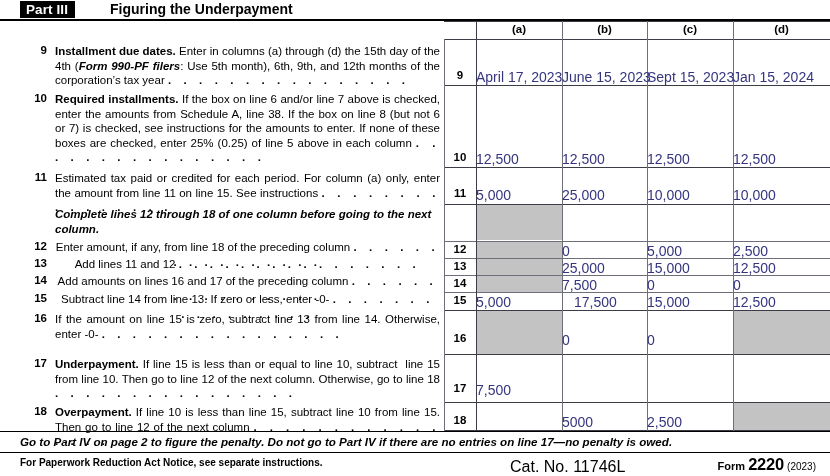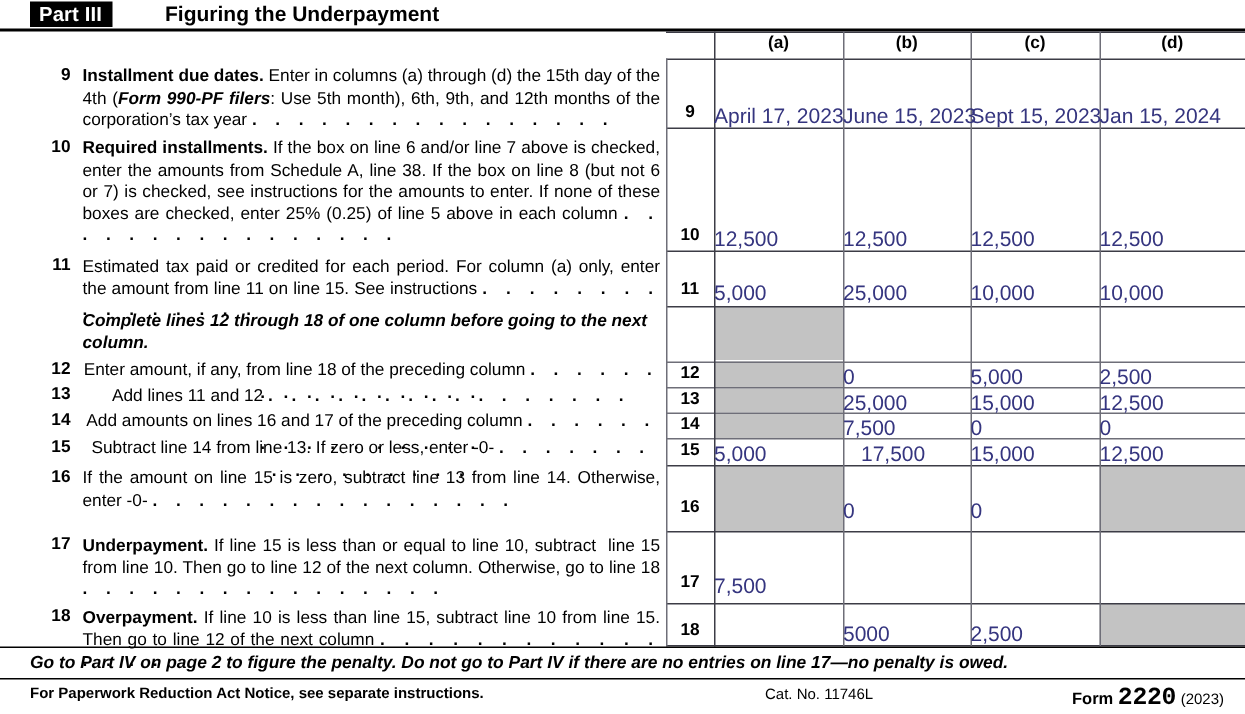--- a/index.html
+++ b/index.html
@@ -203,36 +203,35 @@
     left: 20px;
     top: 4px;
     font-size: 10px;
     font-weight: bold;
     white-space: nowrap;
   }
   .fb-cat {
     position: absolute;
     left: 510px;
     top: 5px;
-    font-size: 10px;
+    font-size: 16px;
     white-space: nowrap;
   }
   .fb-form {
     position: absolute;
     right: 14px;
     top: 2px;
     font-size: 11px;
     white-space: nowrap;
   }
   .fb-form .fw { font-weight: bold; }
   .fb-form .fnum {
     font-weight: bold;
     font-size: 16.5px;
     letter-spacing: -0.2px;
-    font-family: Liberation Mono, monospace;
   }
   .fb-form .fyr { font-size: 10px; }
 </style>
 </head>
 <body>
 
 <div id="form">
 
   <div class="part-header">
     <div class="part-badge">Part III</div>

